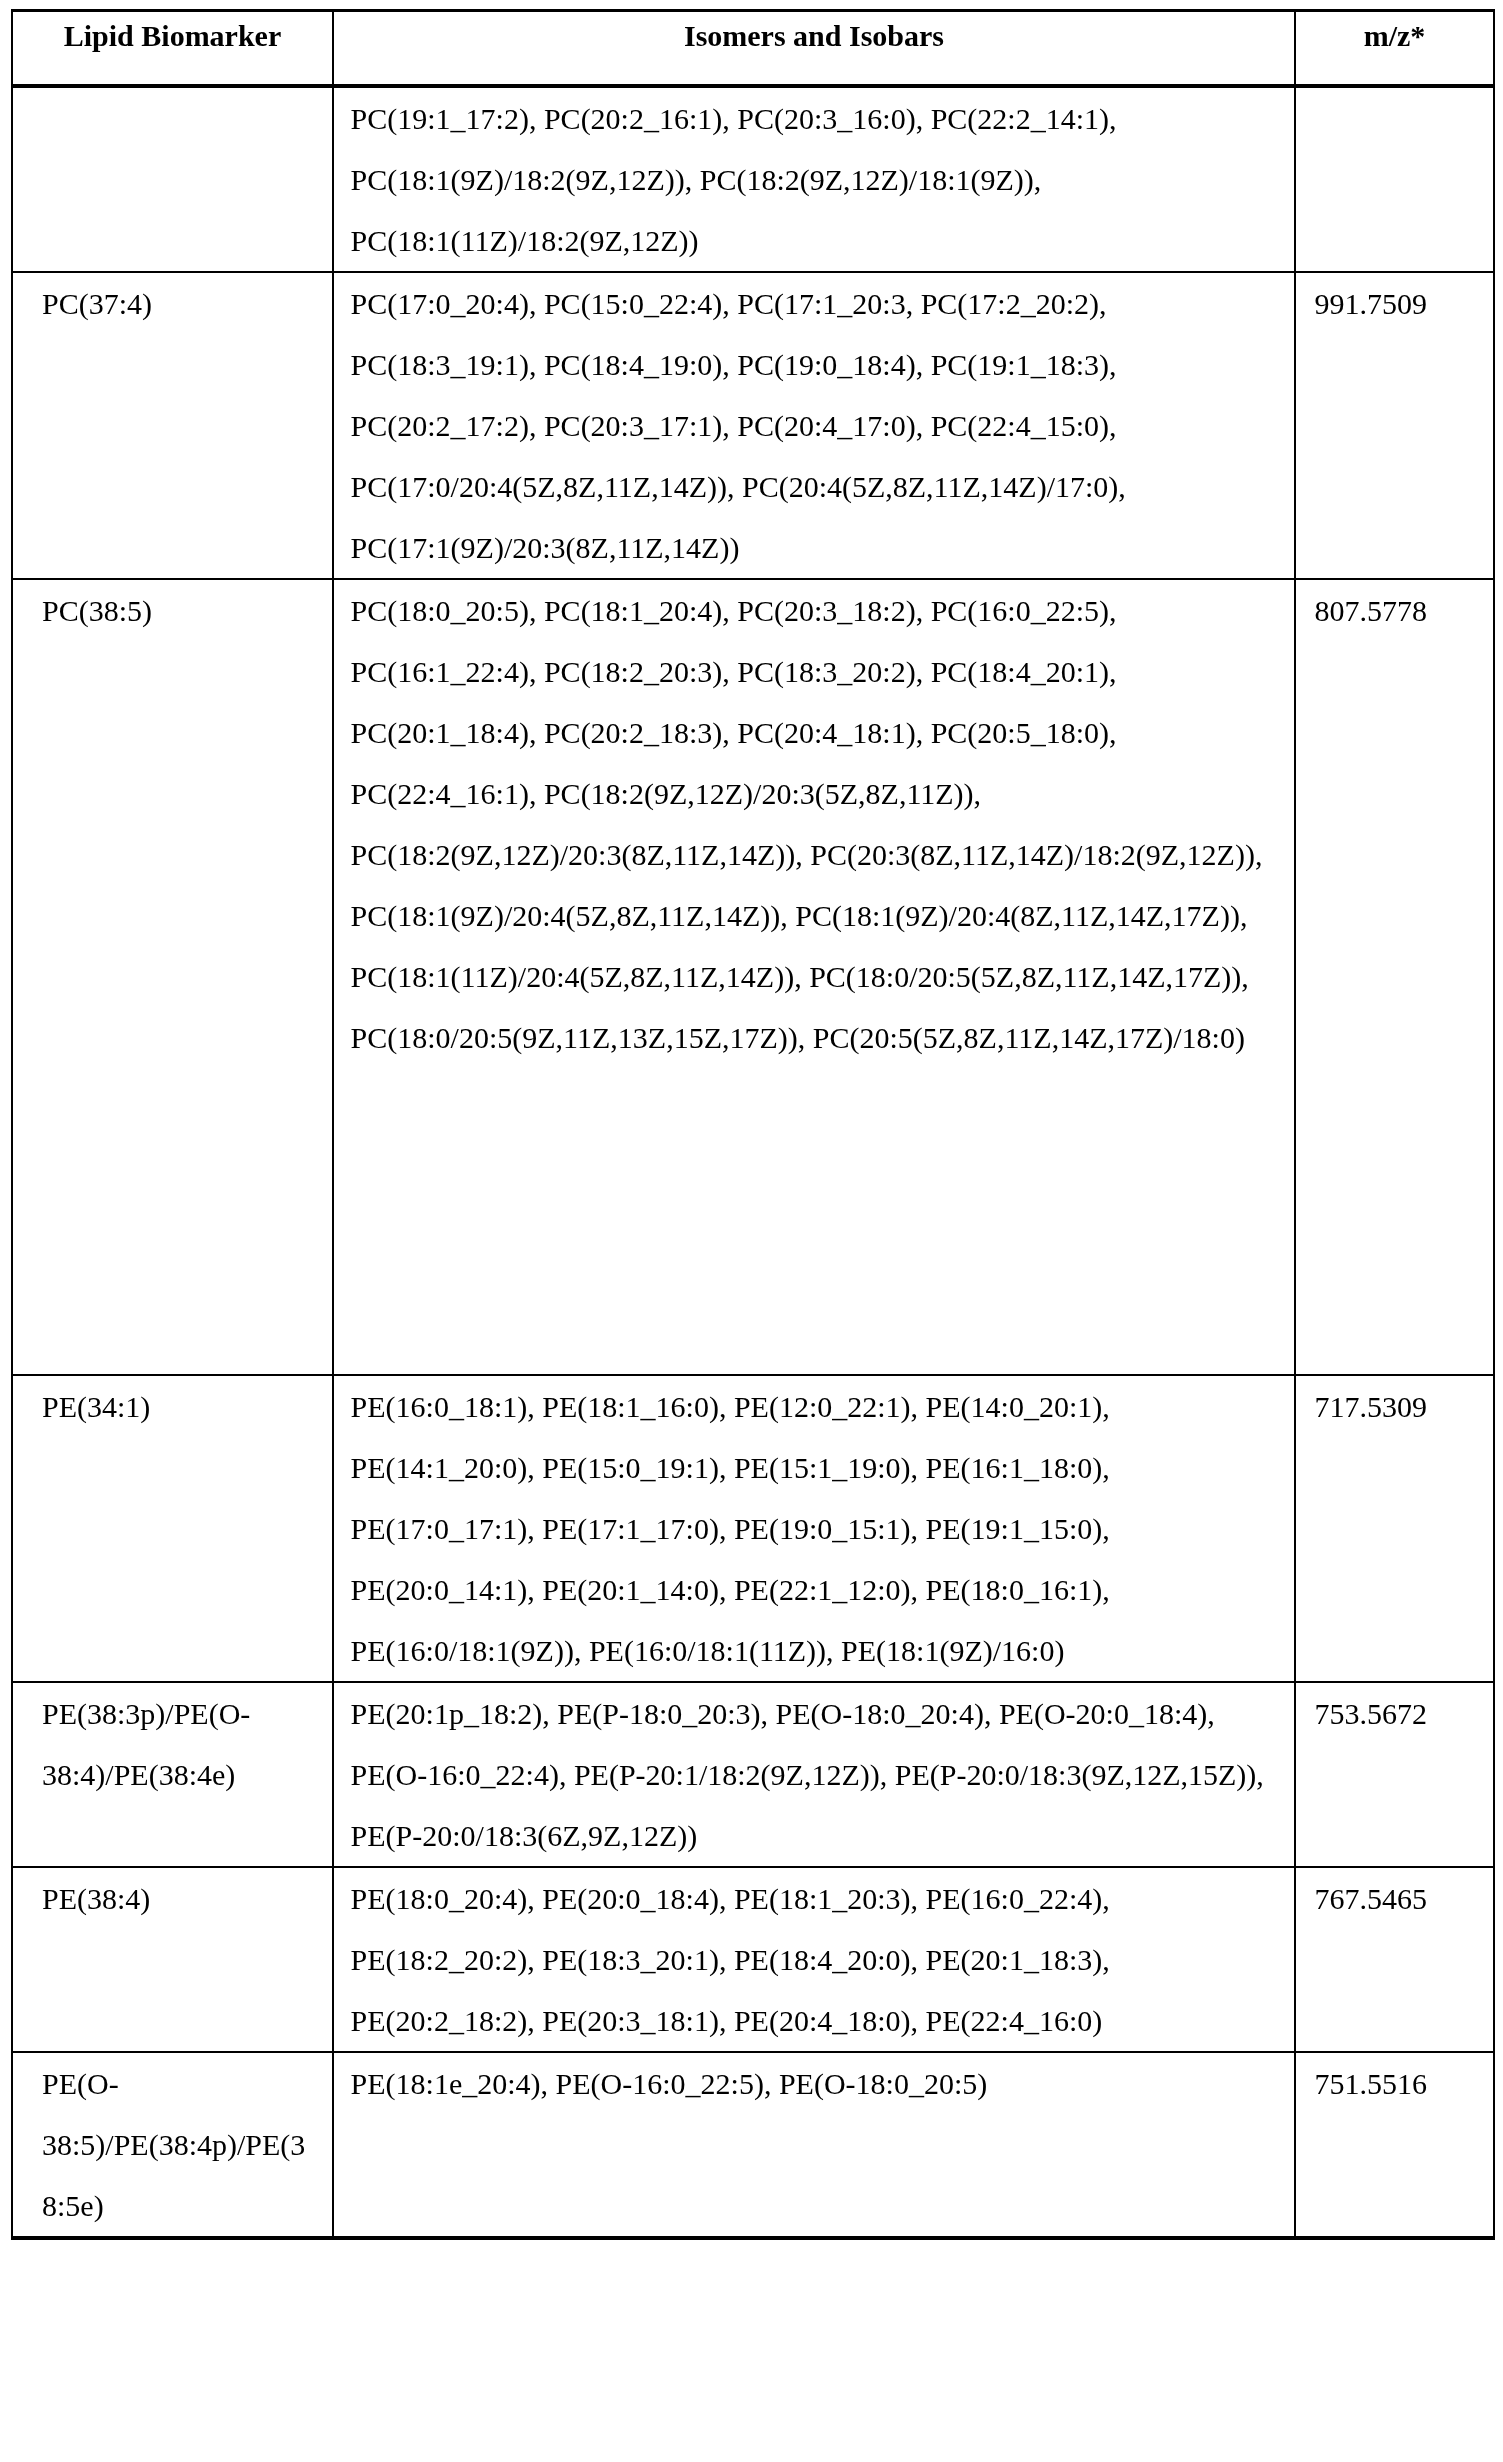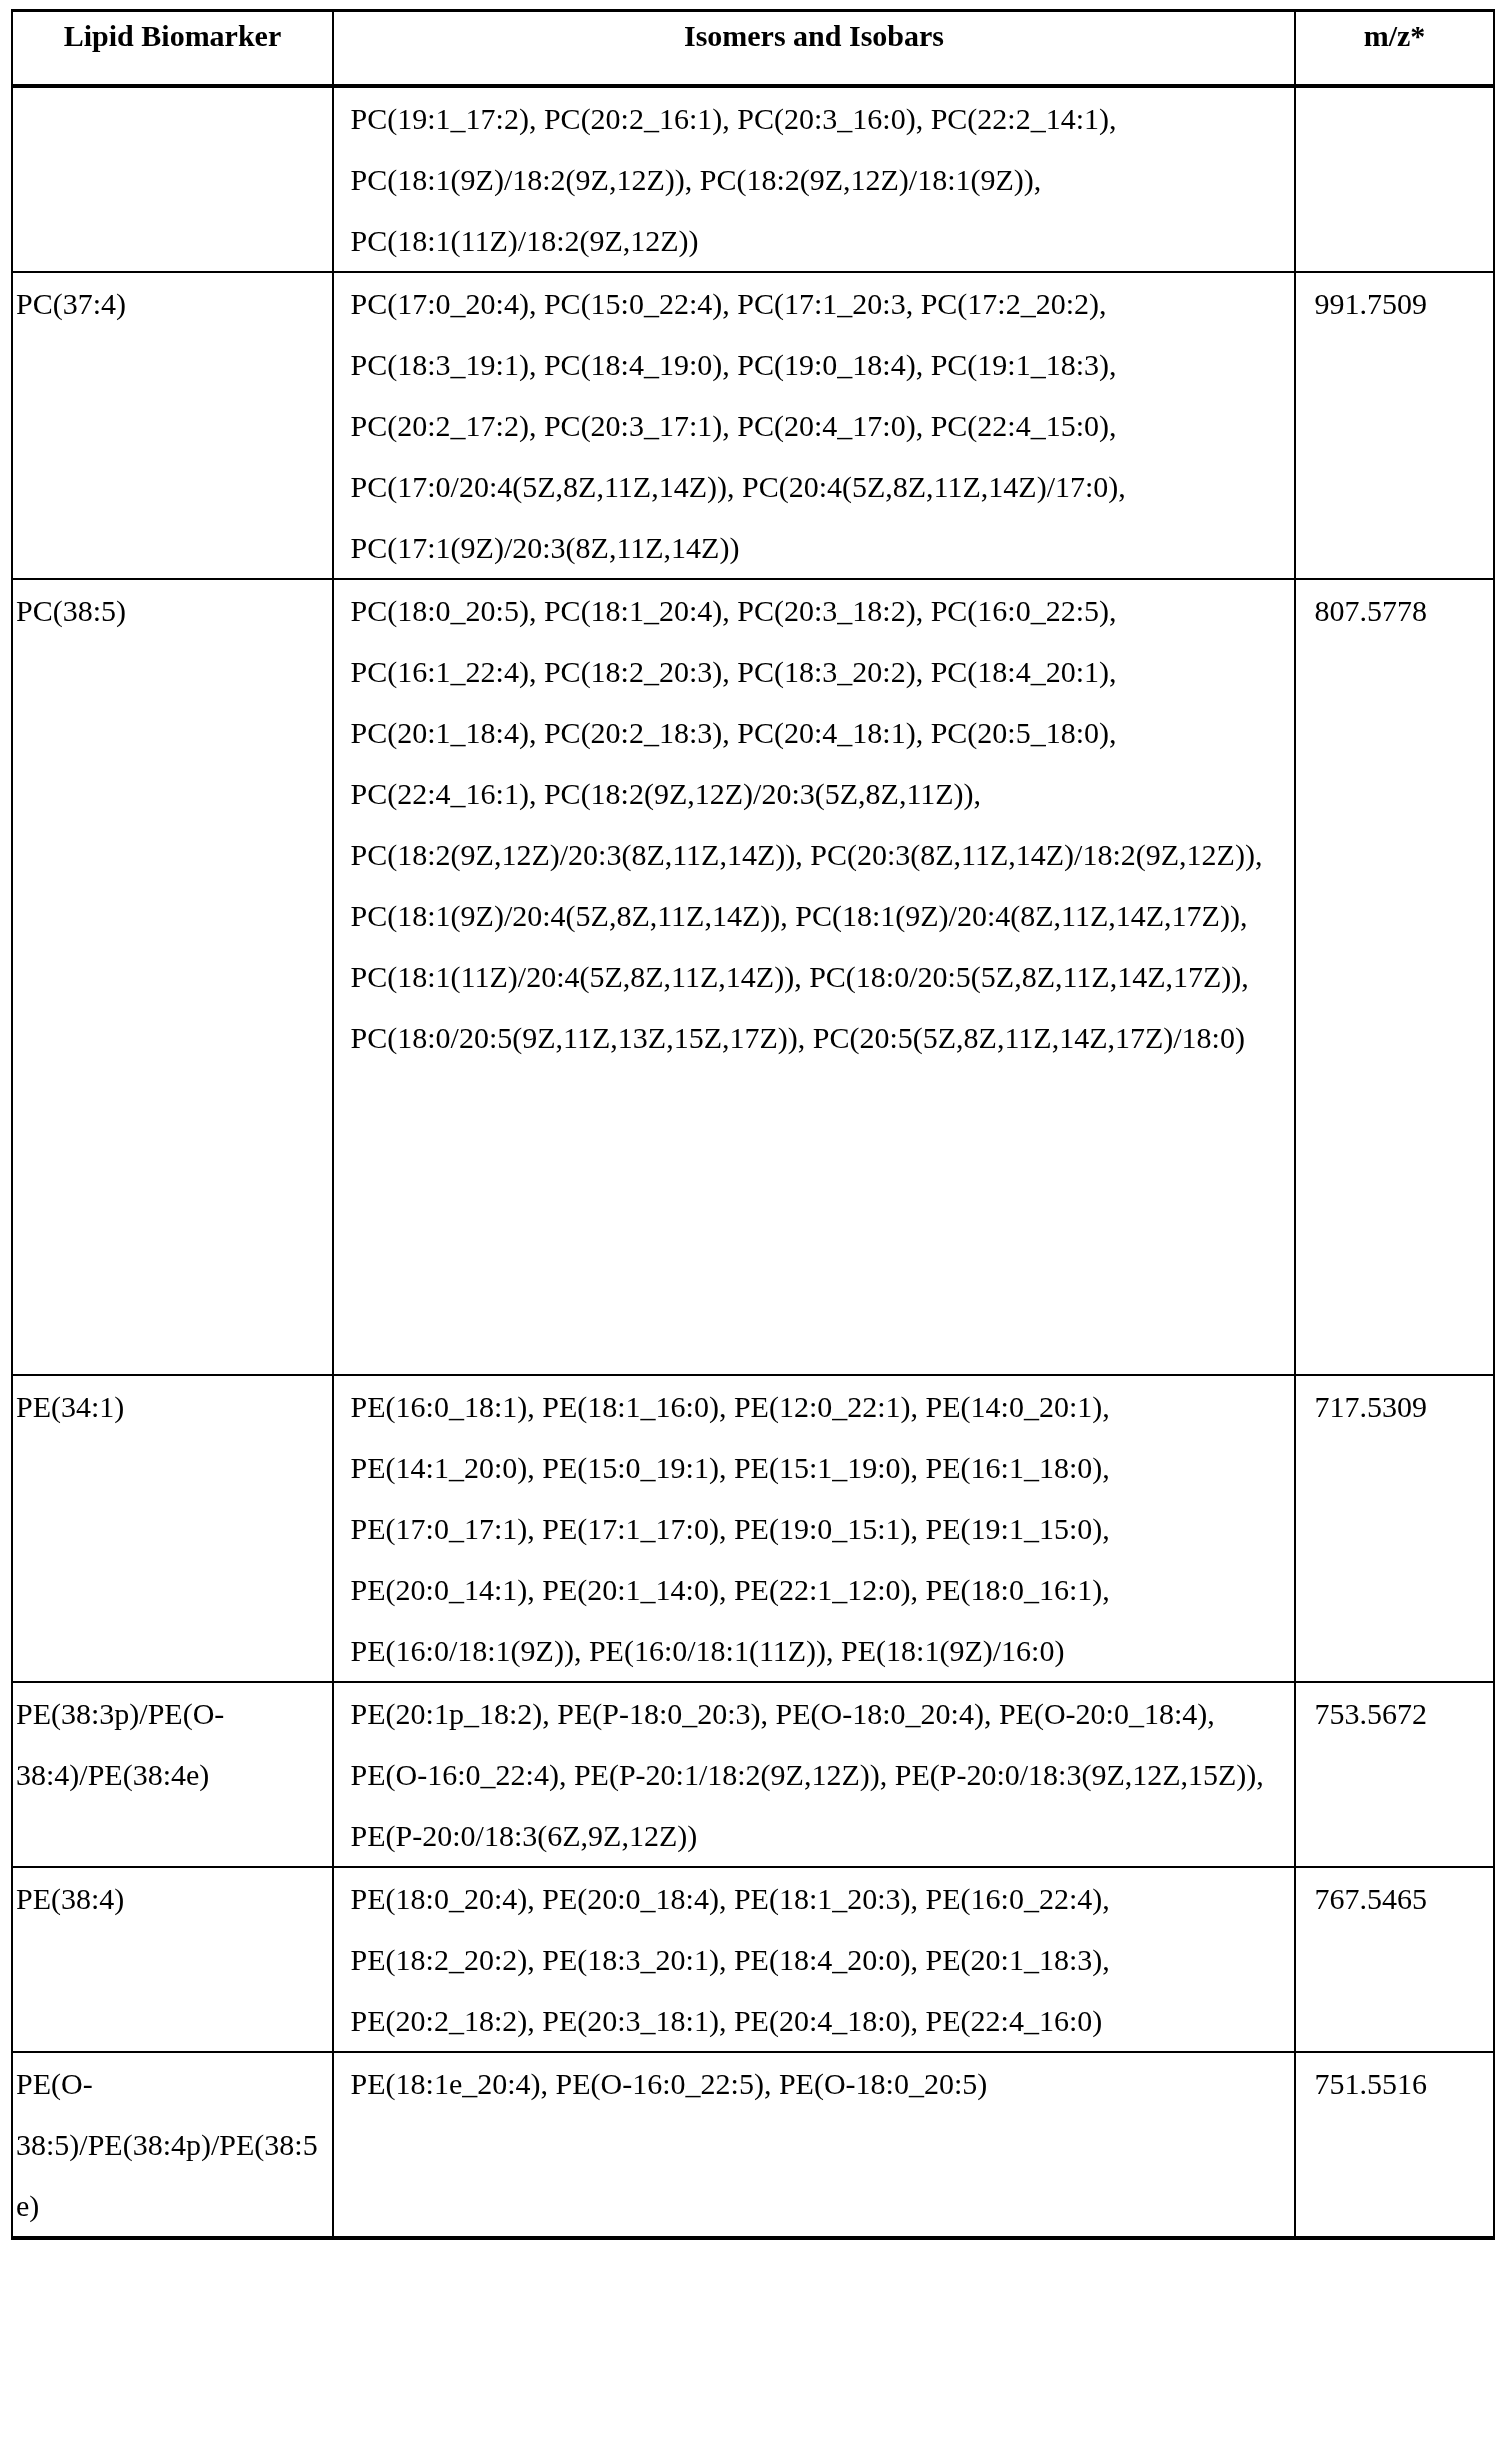--- a/index.html
+++ b/index.html
@@ -41,21 +41,21 @@
       text-align: center;
       height: 61px;
       line-height: 48px;
       padding-bottom: 11px;
       margin-left: 44px;
     }
     table.lipid-table tbody tr:last-child td {
       border-bottom-width: 4.6px;
     }
     table.lipid-table td.biomarker {
-      padding-left: 3px;
+      padding-left: 29px;
     }
     table.lipid-table td.isomers {
       padding-left: 16.6px;
       padding-right: 26px;
     }
     table.lipid-table td.mz {
       padding-left: 18.4px;
     }
     .row-body td { padding-bottom: 0; }
   </style>

